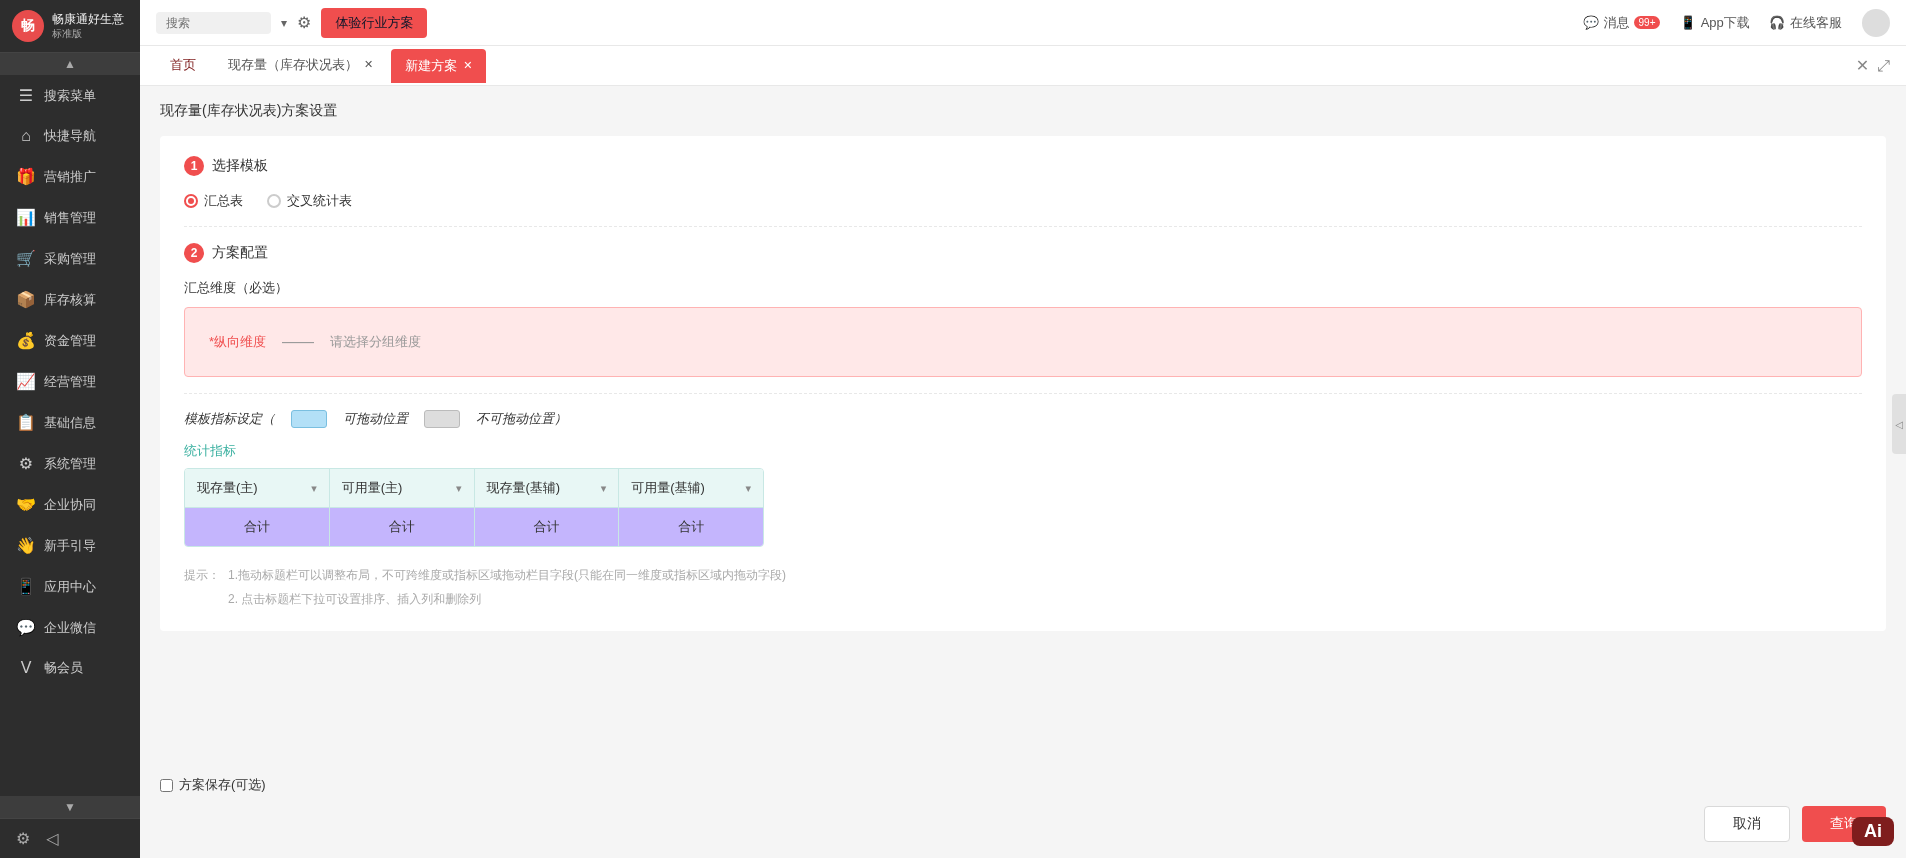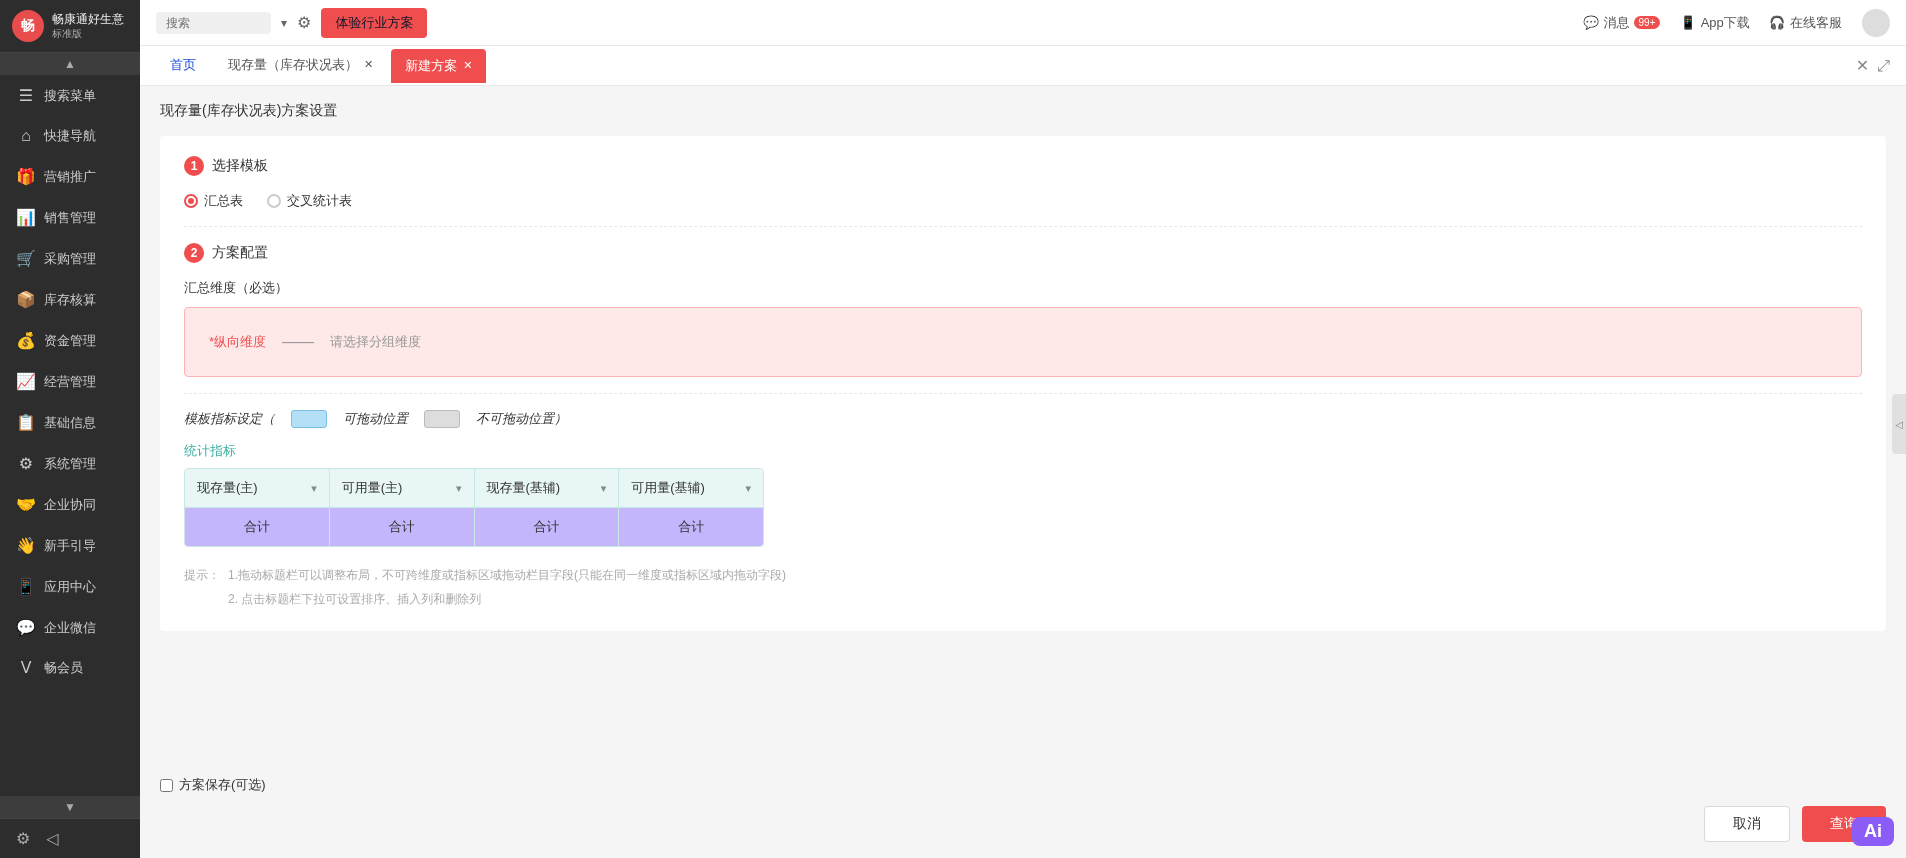--- a/index.html
+++ b/index.html
@@ -153,21 +153,21 @@
       color: #555;
       cursor: pointer;
       border-bottom: 2px solid transparent;
     }
     .tab.active {
       background: #f04e4e;
       color: white;
       border-radius: 4px 4px 0 0;
       border-bottom: none;
     }
-    .tab-home { color: #1d4ed8; }
+    .tab-home { color: #7f1d1d; }
     .tab-close { font-size: 11px; color: inherit; }
 
     
     .content {
       flex: 1;
       overflow-y: auto;
       padding: 16px 20px;
       background: #f5f5f5;
       position: relative;
     }
@@ -632,13 +632,13 @@
       <input type="checkbox" style="">
       <span>方案保存(可选)</span>
     </div>
     <div class="action-buttons">
       <button class="btn-cancel">取消</button>
       <button class="btn-query">查询</button>
     </div>
   </div>
 </div>
 
-<div style="position:fixed; bottom:12px; right:12px; background:#8b5cf6; color:white; border-radius:8px; padding:4px 12px; font-size:18px; font-weight:bold; z-index:9999;">Ai</div>
+<div style="position:fixed; bottom:12px; right:12px; background:#7f1d1d; color:white; border-radius:8px; padding:4px 12px; font-size:18px; font-weight:bold; z-index:9999;">Ai</div>
 
 </body></html>

